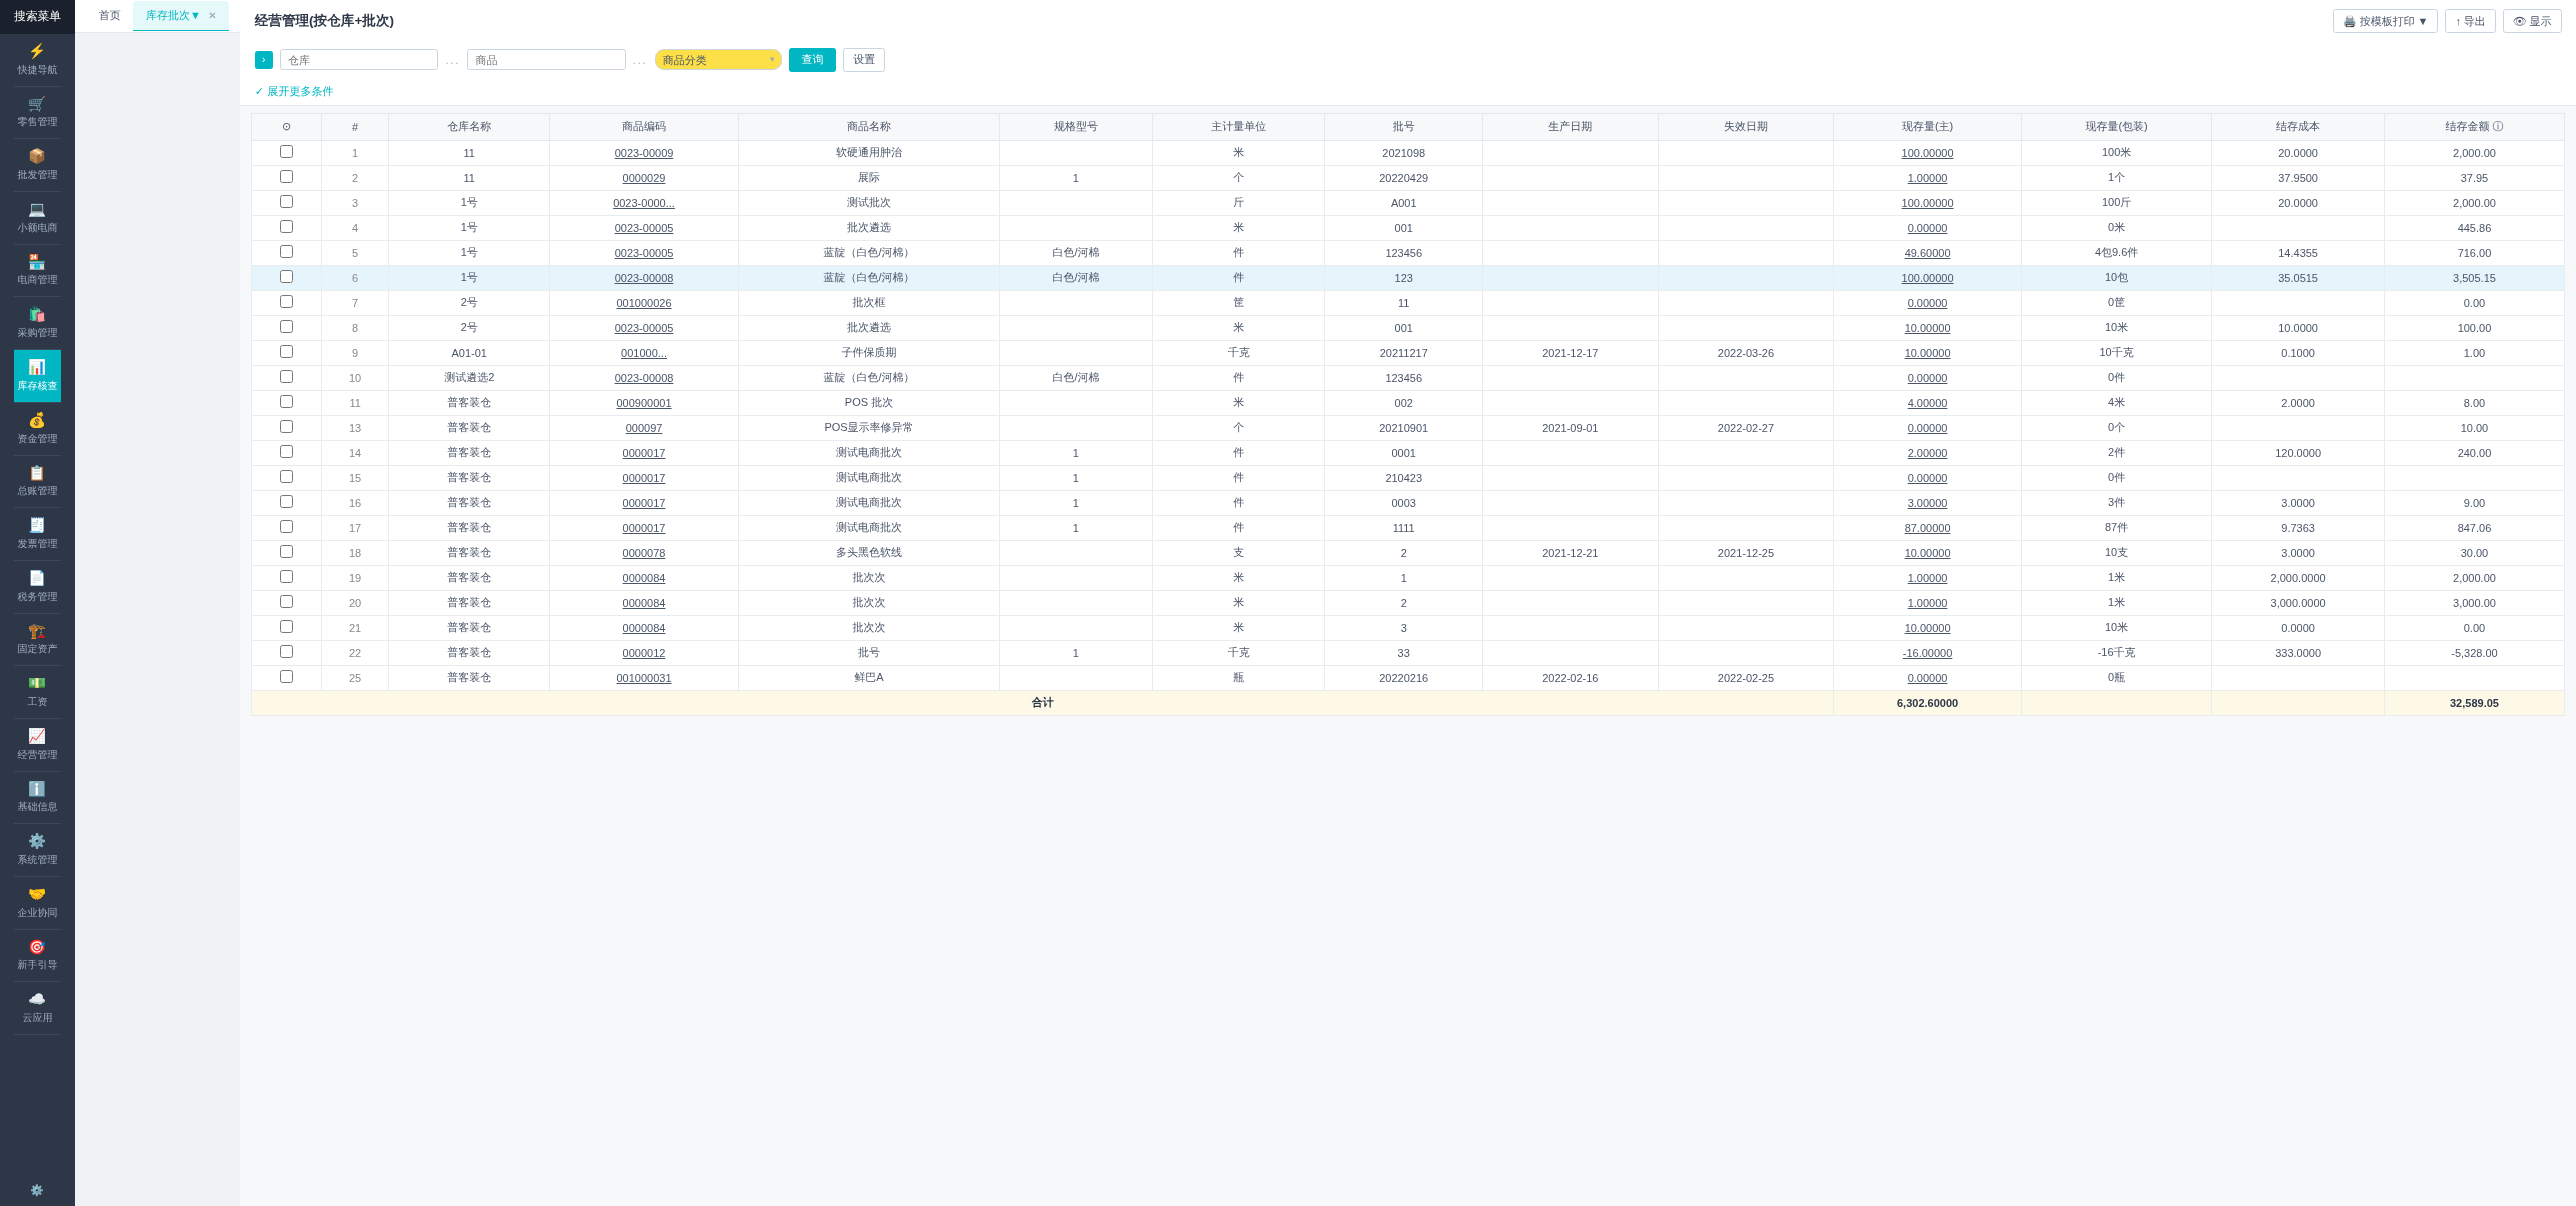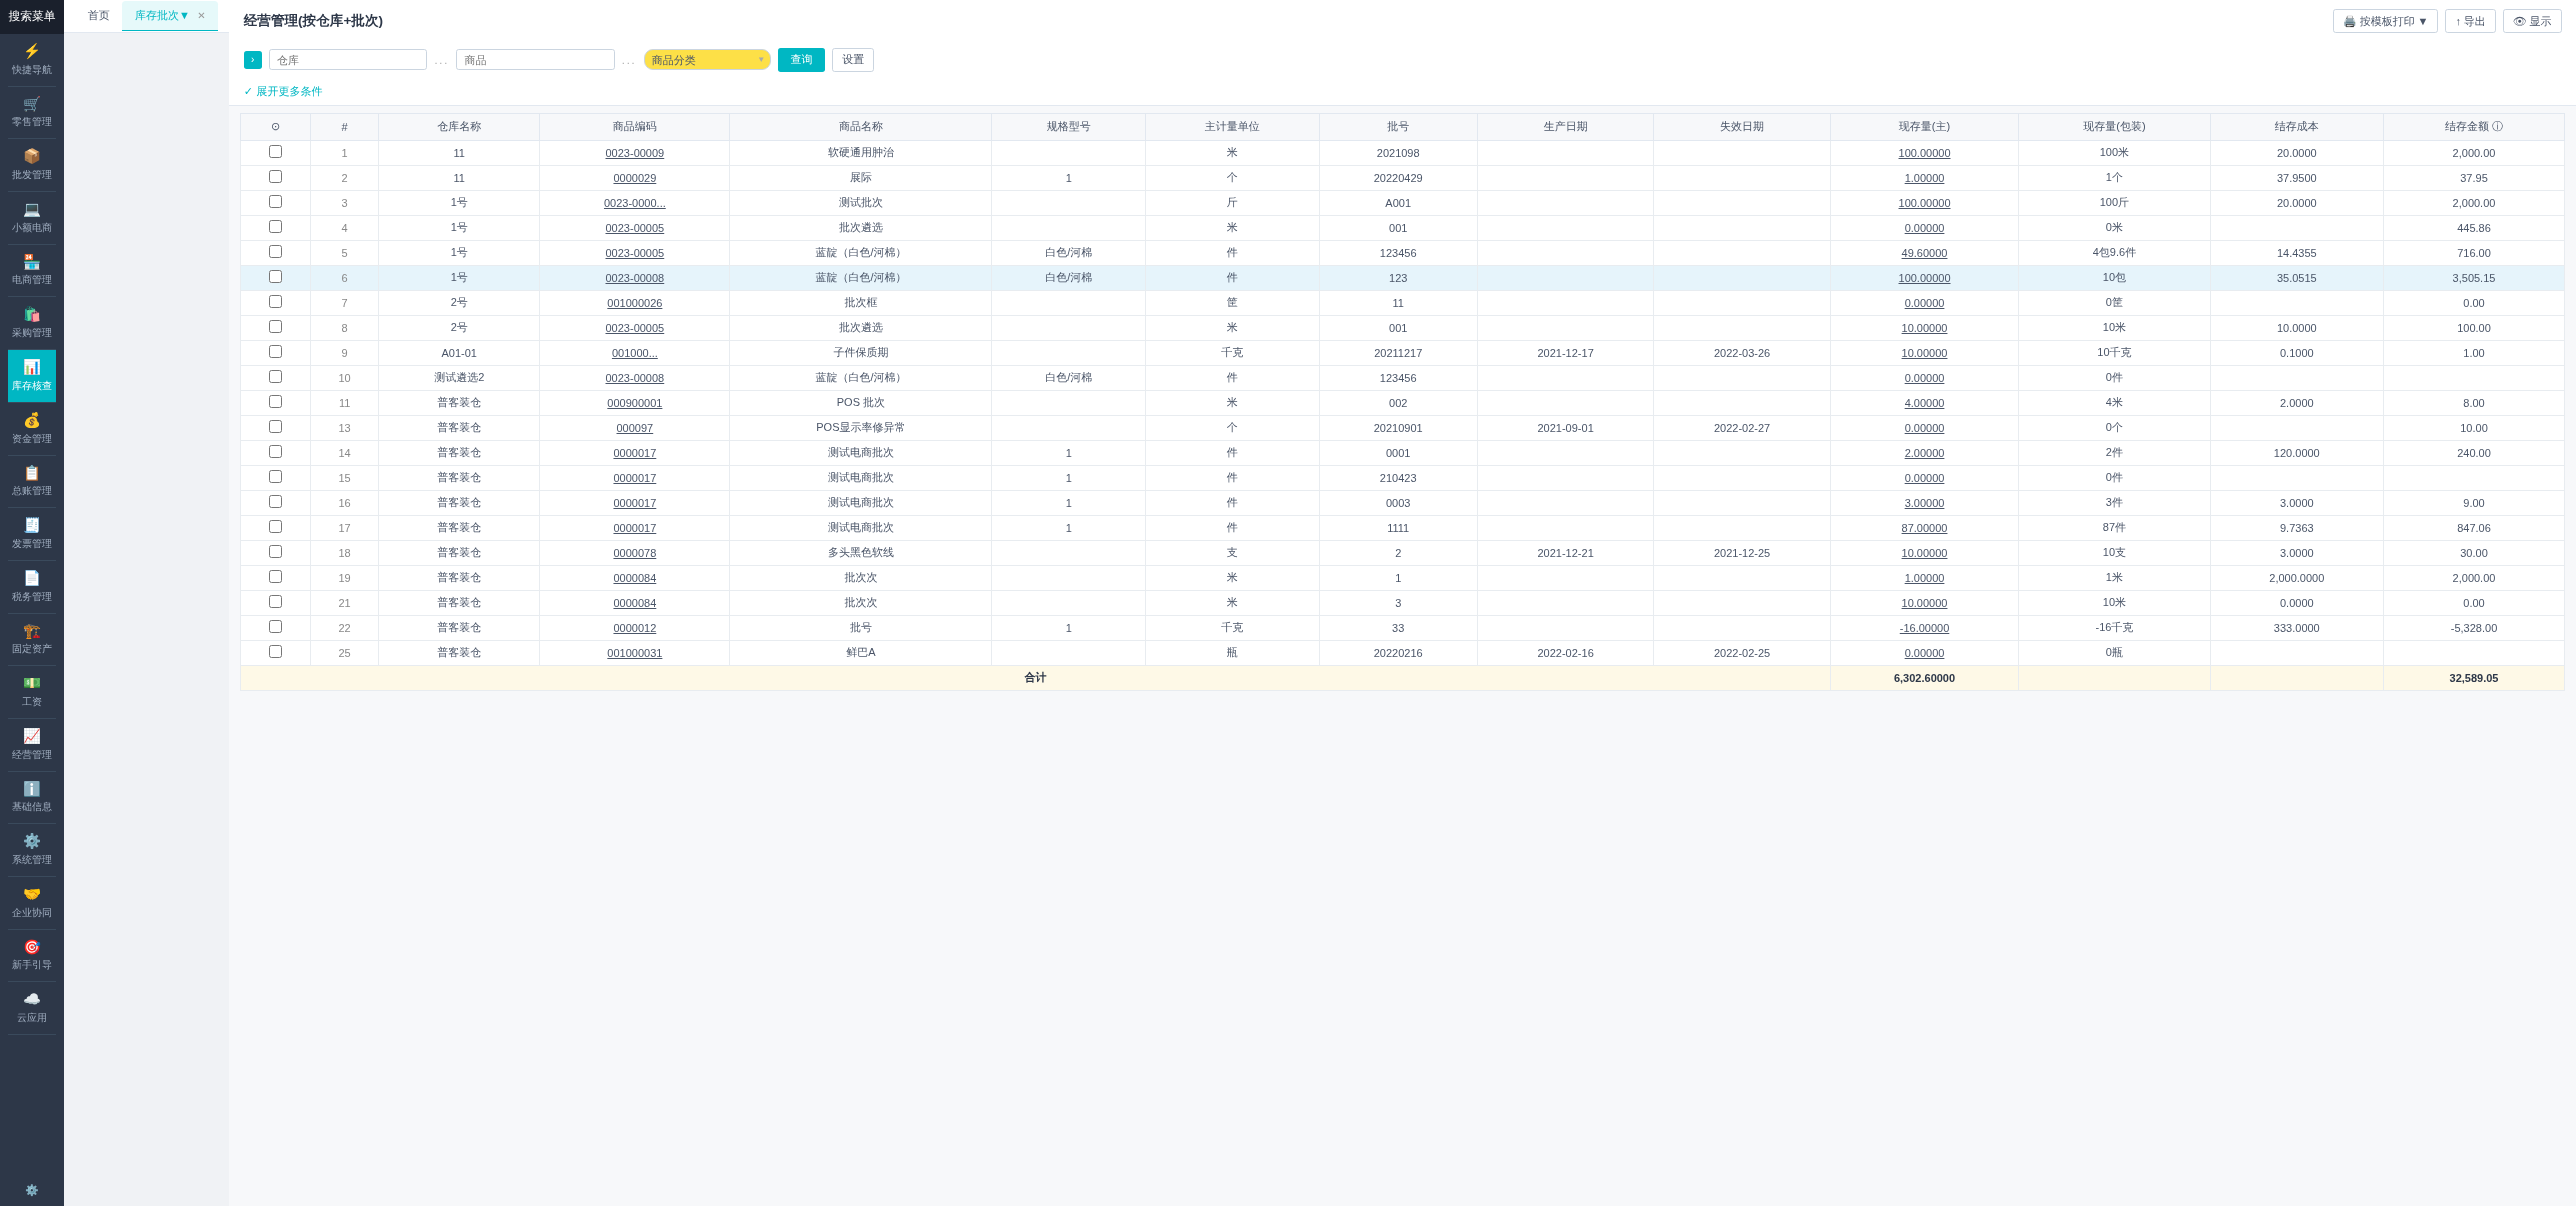--- a/index.html
+++ b/index.html
@@ -1,20 +1,20 @@
 <!DOCTYPE html>
 <html><head>
   <meta charset="utf-8">
   <style>
     * { box-sizing: border-box; margin: 0; padding: 0; font-family: 'Microsoft YaHei', Arial, sans-serif; font-size: 11px; }
     body { display: flex; height: 100vh; overflow: hidden; background: #f0f2f5; }
 
     
     .sidebar {
-      width: 64px;
+      width: 75px;
       background: #2d3748;
       display: flex;
       flex-direction: column;
       align-items: center;
       padding-top: 0;
       flex-shrink: 0;
       height: 100vh;
       overflow-y: auto;
     }
     .sidebar-logo {
@@ -701,20 +701,36 @@
               <td>1</td>
               <td></td>
               <td></td>
               <td class="text-link">1.00000</td>
               <td>1米</td>
               <td>2,000.0000</td>
               <td>2,000.00</td>
             </tr>
             <tr>
               <td><input type="checkbox" style=""></td>
+              <td class="row-num">20</td>
+              <td>普客装仓</td>
+              <td class="text-link">0000084</td>
+              <td>批次次</td>
+              <td></td>
+              <td>米</td>
+              <td>2</td>
+              <td></td>
+              <td></td>
+              <td class="text-link">1.00000</td>
+              <td>1米</td>
+              <td>3,000.0000</td>
+              <td>3,000.00</td>
+            </tr>
+            <tr>
+              <td><input type="checkbox" style=""></td>
               <td class="row-num">21</td>
               <td>普客装仓</td>
               <td class="text-link">0000084</td>
               <td>批次次</td>
               <td></td>
               <td>米</td>
               <td>3</td>
               <td></td>
               <td></td>
               <td class="text-link">10.00000</td>

